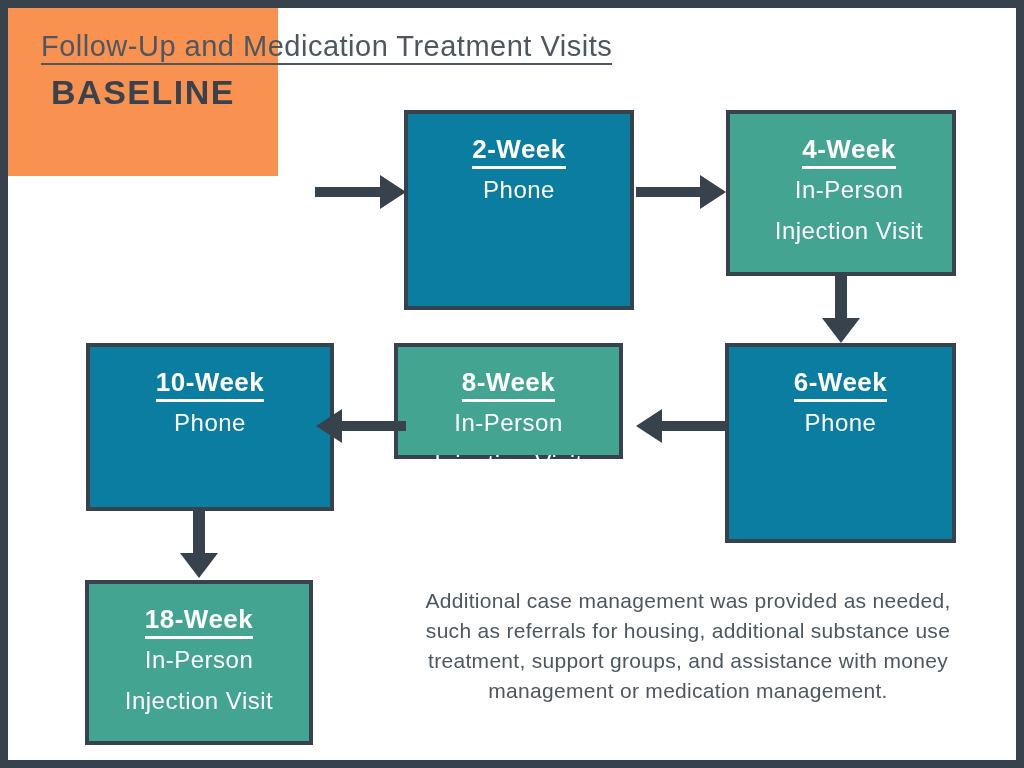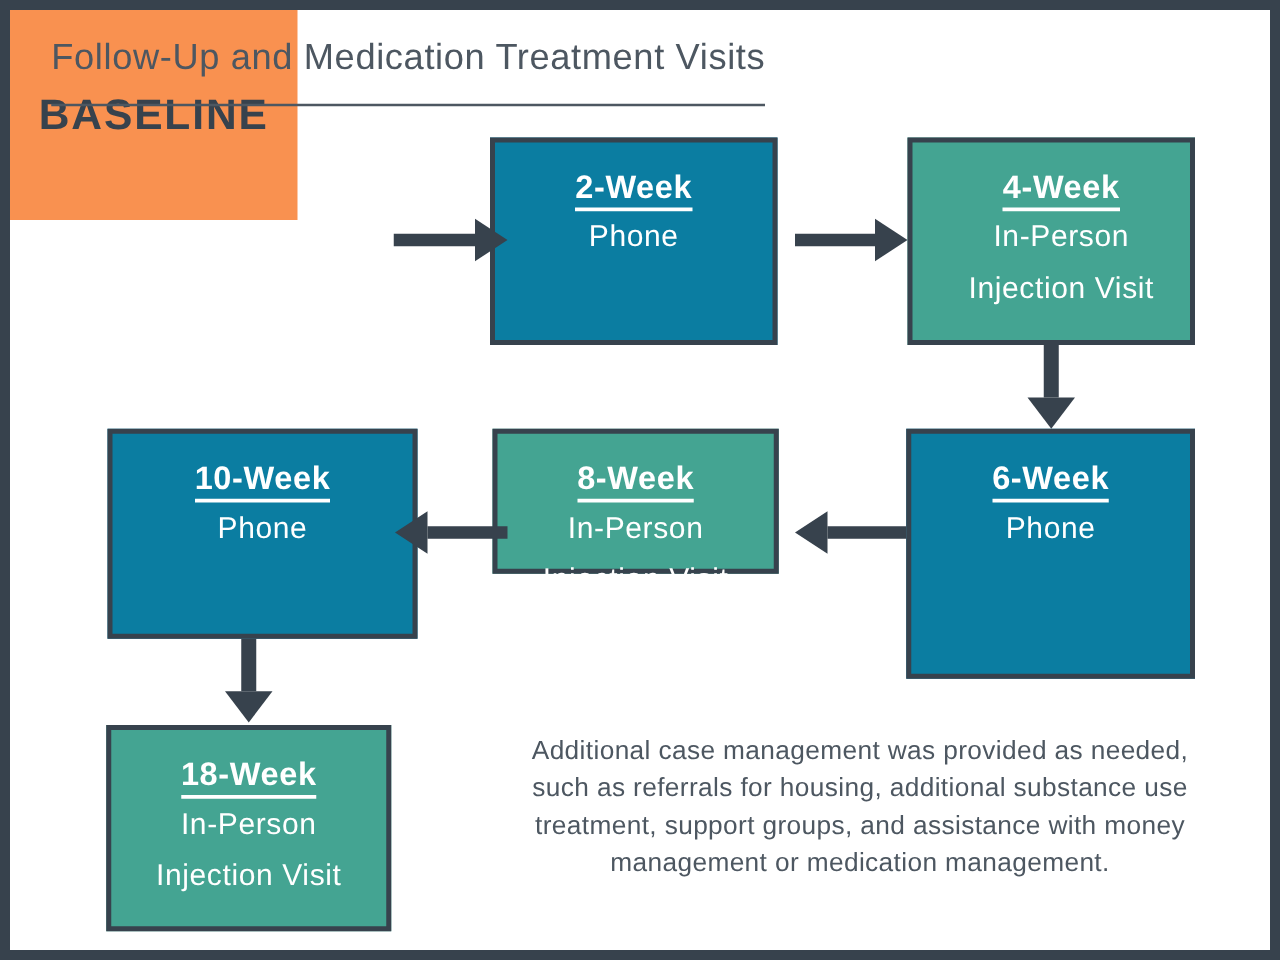--- a/index.html
+++ b/index.html
@@ -13,38 +13,38 @@
   #stage{
     position:relative;width:1024px;height:768px;background:#ffffff;
     border:8px solid var(--dark);box-sizing:border-box;overflow:hidden;
     font-family:"Liberation Sans", sans-serif;
   }
   
   #page-title{
     position:absolute;left:33px;top:22px;font-size:29px;color:var(--text);
     letter-spacing:0.5px;
   }
-  #page-title .u{display:inline-block;border-bottom:2px solid var(--text);padding-bottom:20px;}
+  #page-title .u{display:inline-block;border-bottom:2px solid var(--text);padding-bottom:0;}
   
   .node{
     position:absolute;border:4px solid var(--dark);box-sizing:border-box;
     text-align:center;color:#ffffff;
   }
   .node .heading{
     margin-top:22px;font-size:26px;font-weight:bold;letter-spacing:0.5px;line-height:26px;
   }
   .node .heading .u{display:inline-block;border-bottom:3px solid #ffffff;padding-bottom:4px;}
   .node .body-line{font-size:24px;line-height:41px;letter-spacing:0.5px;}
   .node .body-line:first-of-type{margin-top:13px;}
   #box-baseline{
-    left:77px;top:100px;width:230px;height:168px;background:var(--orange);
+    left:77px;top:100px;width:270px;height:168px;background:var(--orange);
     display:flex;align-items:center;justify-content:center;
     color:var(--dark);font-weight:bold;font-size:34px;letter-spacing:1.5px;
   }
-  #box-week2 {left:384px;top:102px;width:230px;height:166px;background:var(--blue);}
+  #box-week2 {left:396px;top:102px;width:230px;height:200px;background:var(--blue);}
   #box-week4 {left:718px;top:102px;width:230px;height:166px;background:var(--green);padding-left:16px;}
   #box-week6 {left:717px;top:335px;width:231px;height:200px;background:var(--blue);}
   #box-week8 {left:386px;top:335px;width:229px;height:116px;background:var(--green);}
   #box-week10{left:78px; top:335px;width:248px;height:168px;background:var(--blue);}
   #box-week12{left:77px; top:572px;width:228px;height:165px;background:var(--green);}
   
   .arrow{position:absolute;}
   .arrow .stem{position:absolute;background:var(--dark);}
   .arrow .head{position:absolute;width:0;height:0;}
   

